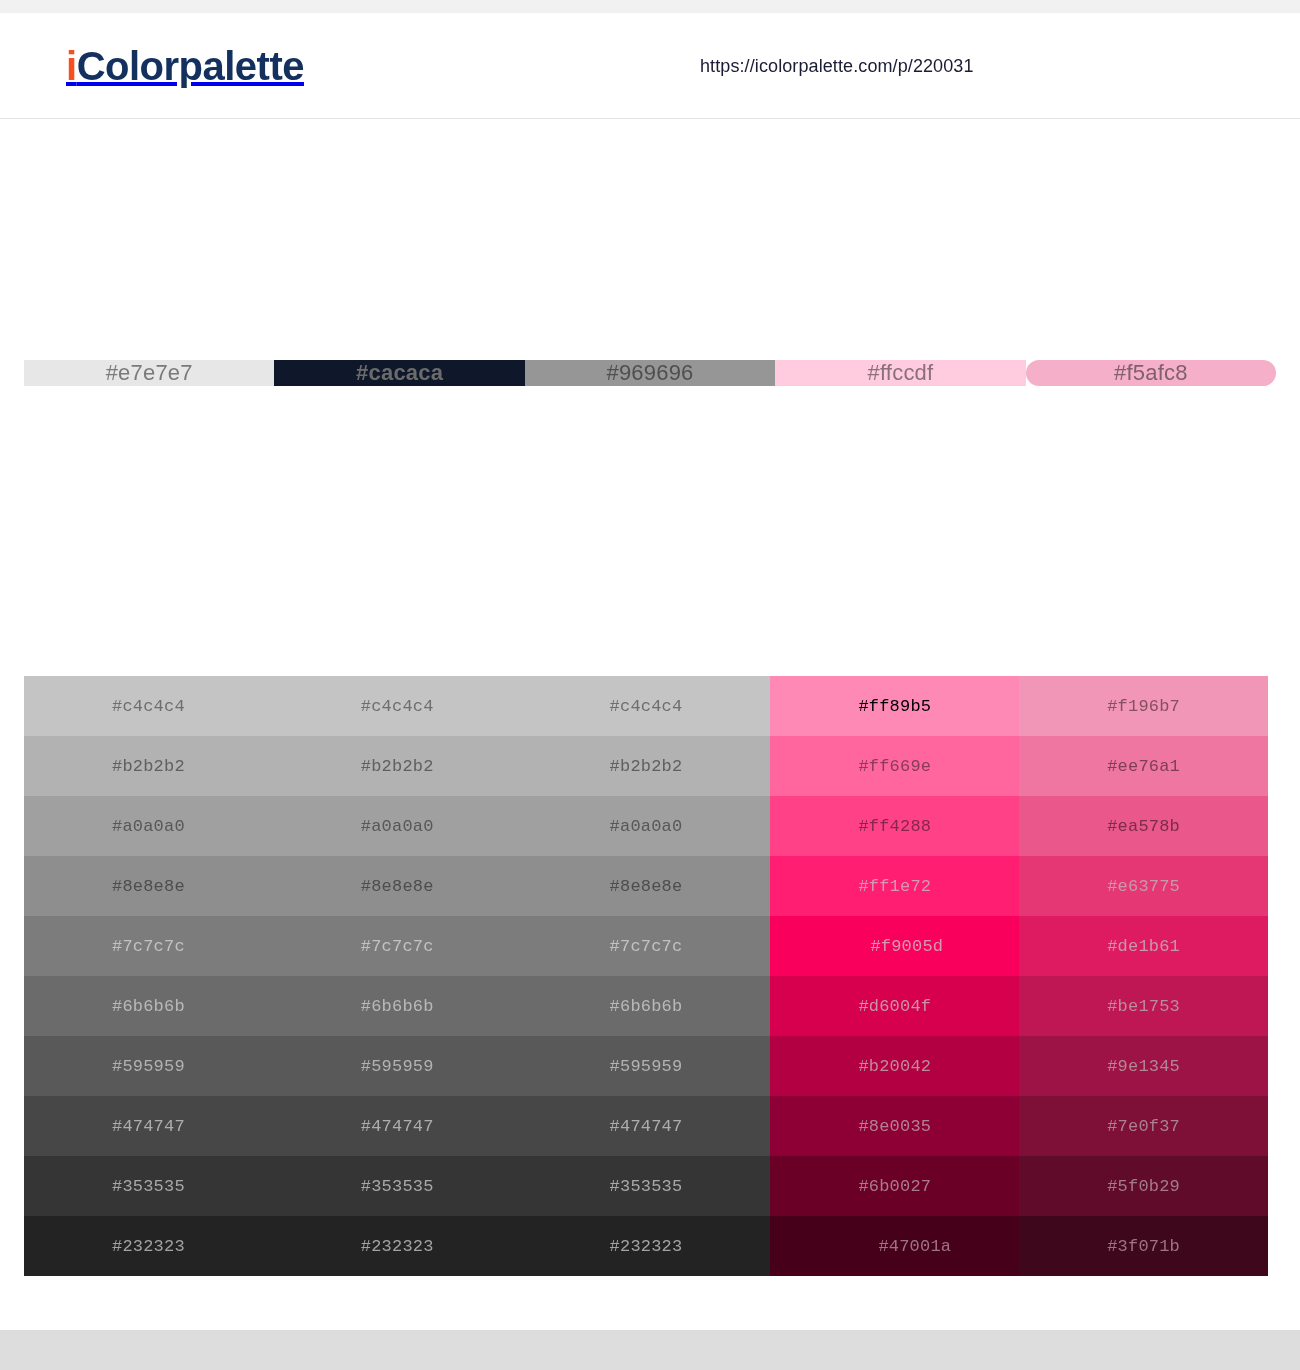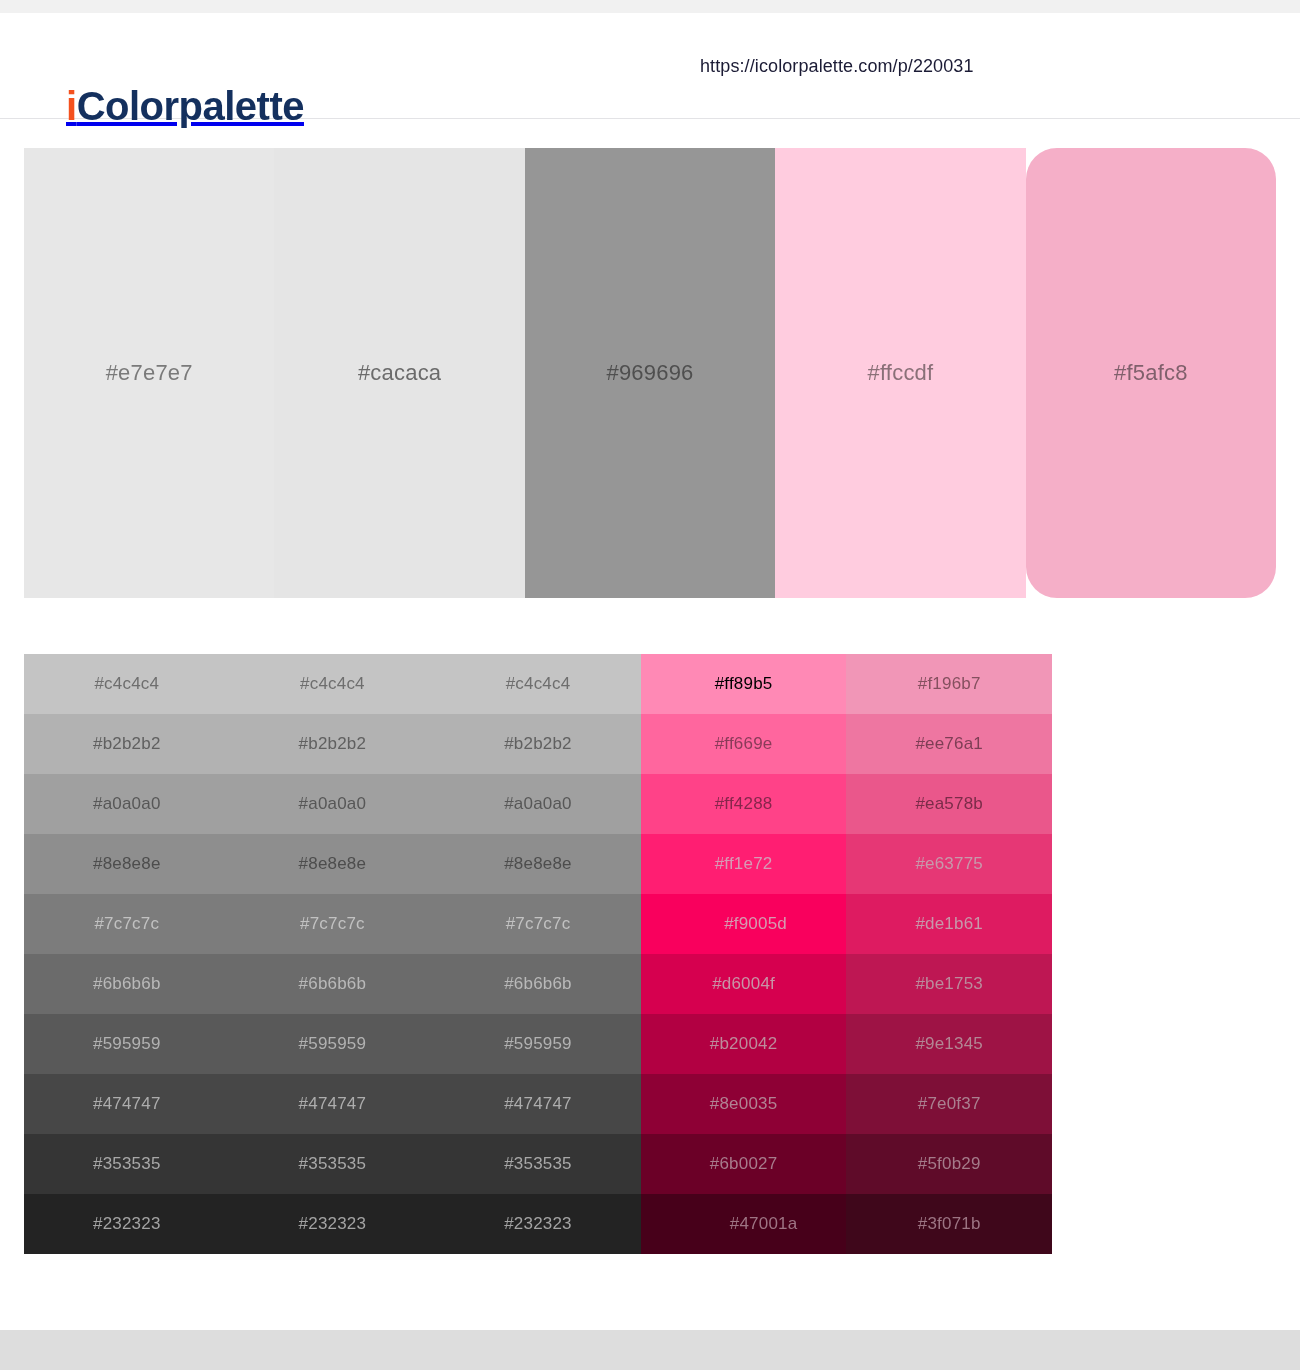--- a/index.html
+++ b/index.html
@@ -42,21 +42,20 @@
   .brand {
     position: absolute;
     left: 66px;
     top: 50%;
     transform: translateY(-50%);
     font-size: 40px;
     font-weight: bold;
     letter-spacing: -0.5px;
     line-height: 1;
     white-space: nowrap;
-    margin-top: 40px;
   }
   .brand .brand-i { color: #f4511e; }
   .brand .brand-rest { color: #14305e; }
 
   .page-url {
     position: absolute;
     left: 700px;
     top: 50%;
     transform: translateY(-50%);
     font-size: 18px;
@@ -66,42 +65,44 @@
   }
 
   
   .palette {
     position: absolute;
     left: 24px;
     top: 148px;
     width: 1252px;
     height: 450px;
     display: flex;
+    align-items: center;
   }
   .palette .swatch {
     flex: 1 1 0;
     position: relative;
     display: flex;
     align-items: center;
     justify-content: center;
   }
   .palette .swatch .hexlabel {
     font-size: 22px;
     letter-spacing: 0.2px;
     user-select: none;
   }
 
   
   .shades {
     position: absolute;
     left: 24px;
-    top: 654px;
-    width: 1028px;
+    top: 676px;
+    width: 1244px;
     border-collapse: collapse;
     table-layout: fixed;
+    font-family: Liberation Mono, monospace;
   }
   .shades tr { height: 60px; }
   .shades td {
     width: 20%;
     height: 60px;
     text-align: center;
     vertical-align: middle;
     font-size: 17px;
     letter-spacing: 0.2px;
     padding: 0;
@@ -130,21 +131,21 @@
     <a class="brand" href="#">
       <span class="brand-i">i</span><span class="brand-rest">Colorpalette</span>
     </a>
     <div class="page-url">https://icolorpalette.com/p/220031</div>
   </header>
 
   <section class="palette" id="palette-strip">
       <div class="swatch" style="background: rgb(231, 231, 231);">
         <span class="hexlabel" style="color: rgb(122, 122, 122);">#e7e7e7</span>
       </div>
-      <div class="swatch" style="background: #e5e5e5;">
+      <div class="swatch" style="background: #0f172a; font-weight: bold;">
         <span class="hexlabel" style="color: rgb(107, 107, 107);">#cacaca</span>
       </div>
       <div class="swatch" style="background: rgb(150, 150, 150);">
         <span class="hexlabel" style="color: rgb(79, 79, 79);">#969696</span>
       </div>
       <div class="swatch" style="background: rgb(255, 204, 223);">
         <span class="hexlabel" style="color: rgb(138, 112, 120);">#ffccdf</span>
       </div>
       <div class="swatch" style="background: rgb(245, 175, 200); border-radius: 31px;">
         <span class="hexlabel" style="color: rgb(128, 96, 108);">#f5afc8</span>

